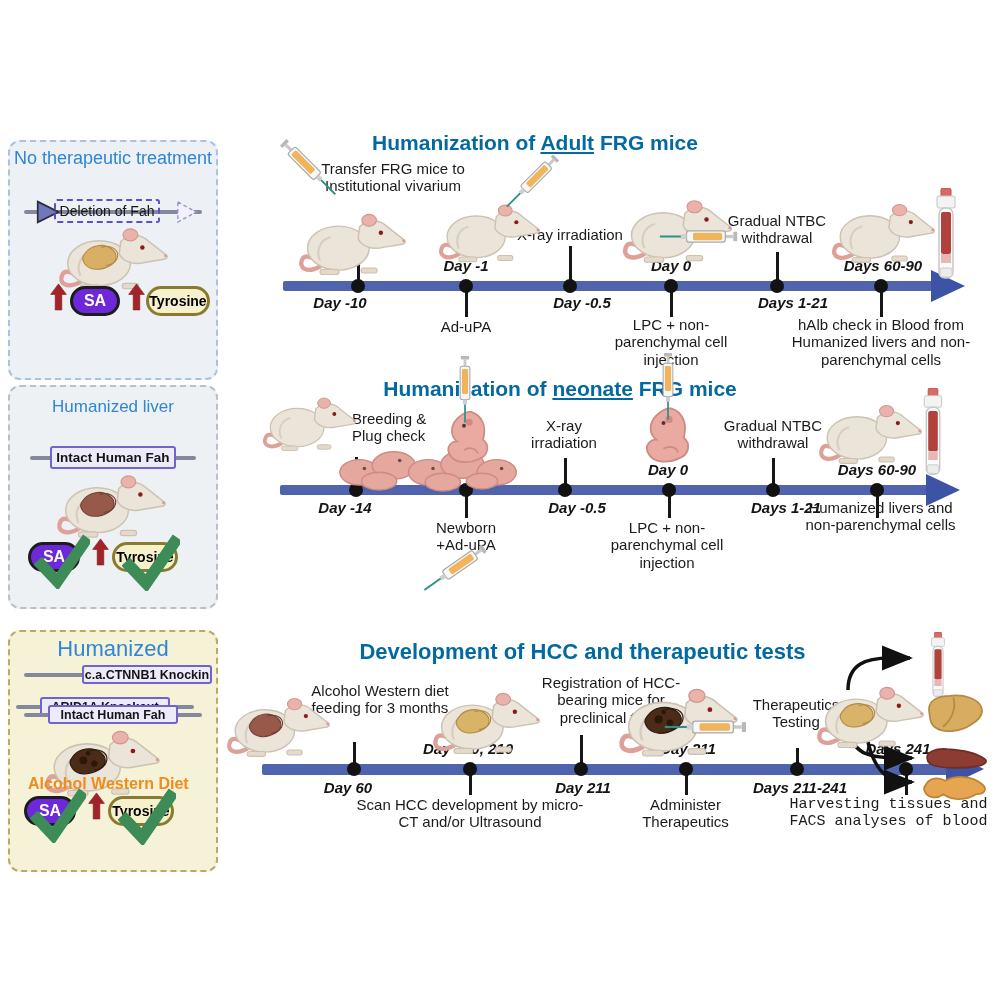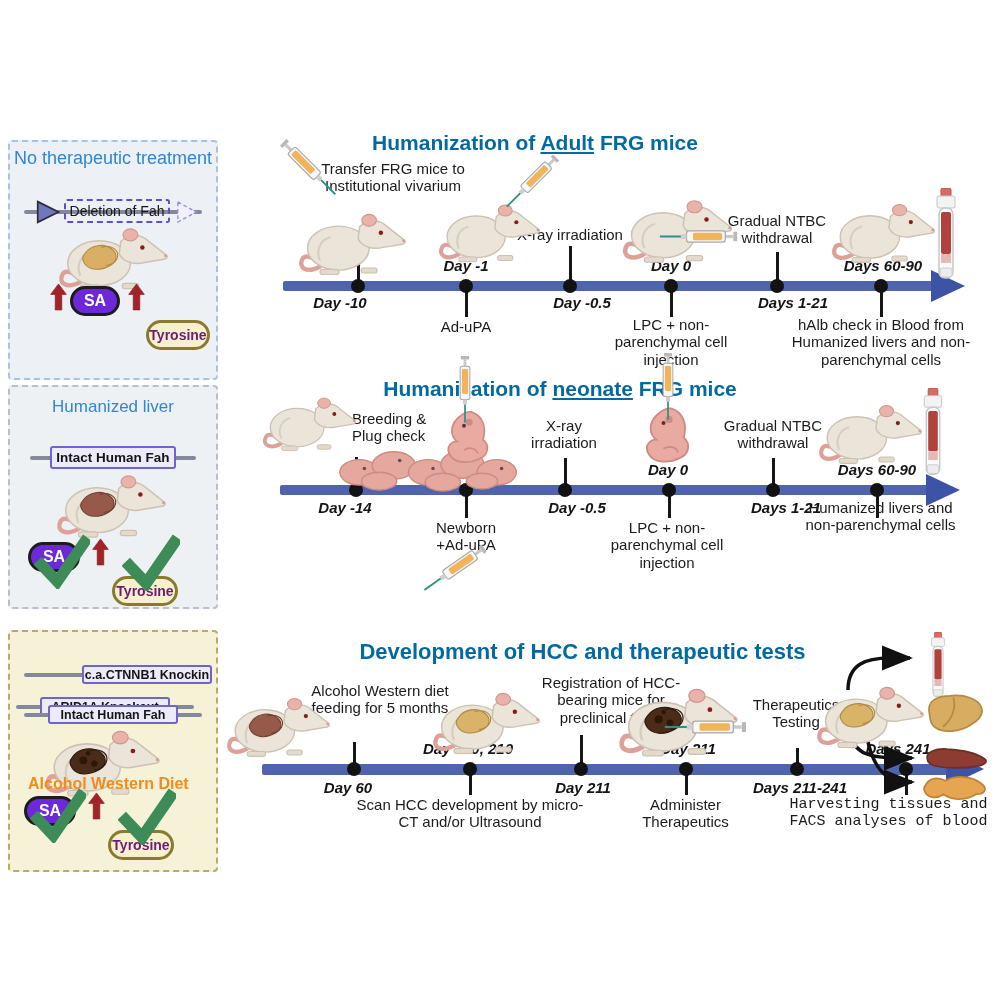--- a/index.html
+++ b/index.html
@@ -1,31 +1,31 @@
 <!DOCTYPE html>
 <html><head>
 <meta charset="utf-8">
 <style>
   html,body{margin:0;padding:0;}
   body{width:996px;height:996px;position:relative;background:#ffffff;overflow:hidden;
        font-family:"Liberation Sans",sans-serif;color:#1b1b1b;}
   .abs{position:absolute;}
   
-  .panel{position:absolute;border:2px dashed #b9bfc9;border-radius:4px;background:#eef1f5;}
+  .panel{position:absolute;border:2px dashed #b9bfc9;border-radius:12px;background:#eef1f5;}
   .panel.p1{left:8px;top:140px;width:206px;height:236px;border-color:#a9c3de;background:#edf1f6;}
   .panel.p2{left:8px;top:385px;width:206px;height:220px;border-color:#b9bfc9;background:#eef1f4;}
   .panel.p3{left:8px;top:630px;width:206px;height:238px;border-color:#b9aa66;background:#f5f2d8;}
   .panel-title{position:absolute;left:0;right:0;text-align:center;color:#2e86d5;}
   .construct-line{position:absolute;height:4px;background:#83899a;border-radius:2px;}
   .gene-box{position:absolute;box-sizing:border-box;background:#edeafa;border:2px solid #6f63cc;
             border-radius:3px;text-align:center;font-weight:bold;color:#141414;}
   .gene-box.dashed{background:transparent;border:2px dashed #5d50c8;font-weight:normal;}
   .pill{position:absolute;box-sizing:border-box;border-radius:15px;text-align:center;font-weight:bold;}
   .pill.sa{background:#6d28d9;border:3px solid #1c1c1c;color:#ffffff;}
-  .pill.tyr{background:#f6f1cd;border:3px solid #8a7a2e;color:#701a75;margin-top:34px;}
+  .pill.tyr{background:#f6f1cd;border:3px solid #8a7a2e;color:#000000;}
   .diet{position:absolute;color:#ef8c1c;font-weight:bold;font-size:16px;white-space:nowrap;}
   
   .sec-title{position:absolute;text-align:center;color:#0369a1;font-weight:bold;}
   .sec-title .u{text-decoration:underline;}
   .bar{position:absolute;height:10px;background:#5064ad;border-radius:2px;}
   .ah{position:absolute;width:0;height:0;}
   .dot{position:absolute;width:14px;height:14px;border-radius:50%;background:#121212;}
   .stem{position:absolute;width:3px;background:#161616;}
   .day{position:absolute;font-style:italic;font-weight:bold;font-size:15px;color:#141414;
        white-space:nowrap;transform:translateX(-50%);}
@@ -116,21 +116,21 @@
   </defs>
 </svg>
 
 <div class="panel p1">
   <div class="panel-title" style="top:6px;font-size:18px;">No therapeutic treatment</div>
   <div class="abs" style="left:14px;top:55px;width:178px;height:30px;">
     <div class="construct-line" style="left:0;right:0;top:13px;"></div>
     <svg class="icon" style="left:12px;top:1px;" width="26" height="28" viewBox="0 0 30 28">
       <polygon points="2,2 26,14 2,26" fill="#7078bc" stroke="#2d2d3d" stroke-width="2"></polygon>
     </svg>
-    <div class="gene-box dashed" style="left:40px;top:2px;width:106px;height:24px;line-height:21px;font-size:14px;">Deletion of Fah</div>
+    <div class="gene-box dashed" style="left:30px;top:2px;width:106px;height:24px;line-height:21px;font-size:14px;">Deletion of Fah</div>
     <svg class="icon" style="left:152px;top:3px;" width="22" height="24" viewBox="0 0 24 26">
       <polygon points="2,2 22,13 2,24" fill="#f2f0fb" stroke="#9a90d8" stroke-width="1.5" stroke-dasharray="4 3"></polygon>
     </svg>
   </div>
   <svg class="icon" style="left:48px;top:78px;--liver:#d9af66;--liver-edge:#b08a42;" width="112" height="76" viewBox="0 0 150 96">
       <use href="#sym-mouse"></use>
     </svg>
   <svg class="icon" style="left:40px;top:138px;" width="17" height="34" viewBox="0 0 26 42">
       <use href="#sym-uparrow"></use>
     </svg>
@@ -157,20 +157,21 @@
   <svg class="icon" style="left:82px;top:148px;" width="17" height="34" viewBox="0 0 26 42">
       <use href="#sym-uparrow"></use>
     </svg>
   <div class="pill tyr" style="left:102px;top:155px;width:66px;height:30px;line-height:24px;font-size:14px;">Tyrosine</div>
   <svg class="icon" style="left:112px;top:146px;" width="58" height="58" viewBox="0 0 60 60">
       <use href="#sym-check"></use>
     </svg>
 </div>
 
 <div class="panel p3">
+  <div class="panel-title" style="top:4px;font-size:22px;">Humanized</div>
   <div class="abs" style="left:14px;top:33px;width:178px;height:20px;">
     <div class="construct-line" style="left:0;right:0;top:8px;"></div>
     <div class="gene-box" style="left:24px;top:0;width:130px;height:19px;line-height:16px;font-size:12.5px;margin-left:34px;">c.a.CTNNB1 Knockin</div>
   </div>
   <div class="abs" style="left:6px;top:53px;width:178px;height:20px;margin-top:12px;">
     <div class="construct-line" style="left:0;right:0;top:8px;"></div>
     <div class="gene-box" style="left:24px;top:0;width:130px;height:19px;line-height:16px;font-size:12.5px;">ARID1A Knockout</div>
   </div>
   <div class="abs" style="left:14px;top:73px;width:178px;height:20px;">
     <div class="construct-line" style="left:0;right:0;top:8px;"></div>
@@ -331,21 +332,21 @@
 <div class="dot" style="left:790px;top:762px;"></div>
 <div class="dot" style="left:899px;top:762px;"></div>
 
 <div class="day" style="left:348px;top:779px;">Day 60</div>
 <div class="day" style="left:468px;top:740px;">Day 180, 210</div>
 <div class="day" style="left:583px;top:779px;">Day 211</div>
 <div class="day" style="left:688px;top:740px;">Day 211</div>
 <div class="day" style="left:800px;top:779px;">Days 211-241</div>
 <div class="day" style="left:898px;top:740px;">Days 241</div>
 
-<div class="evt" style="left:306px;top:682px;width:148px;">Alcohol Western diet feeding for 5 months</div>
+<div class="evt" style="left:306px;top:682px;width:148px;">Alcohol Western diet feeding for 3 months</div>
 <div class="evt" style="left:352px;top:796px;width:236px;">Scan HCC development by micro-CT and/or Ultrasound</div>
 <div class="evt" style="left:522px;top:674px;width:178px;">Registration of HCC-bearing mice for preclinical trials</div>
 <div class="evt" style="left:628px;top:796px;width:115px;">Administer Therapeutics</div>
 <div class="evt" style="left:730px;top:696px;width:132px;">Therapeutics Testing</div>
 <div class="evt" style="left:786px;top:796px;width:205px;font-family:Liberation Mono, monospace;">Harvesting tissues and FACS analyses of blood</div>
 
 <svg class="icon" style="left:226px;top:690px;--liver:#96594a;--liver-edge:#6f4034;" width="106" height="72" viewBox="0 0 150 96">
     <use href="#sym-mouse"></use>
   </svg>
 <svg class="icon" style="left:432px;top:686px;--liver:#d8b368;--liver-edge:#b08a42;" width="110" height="72" viewBox="0 0 150 96">

